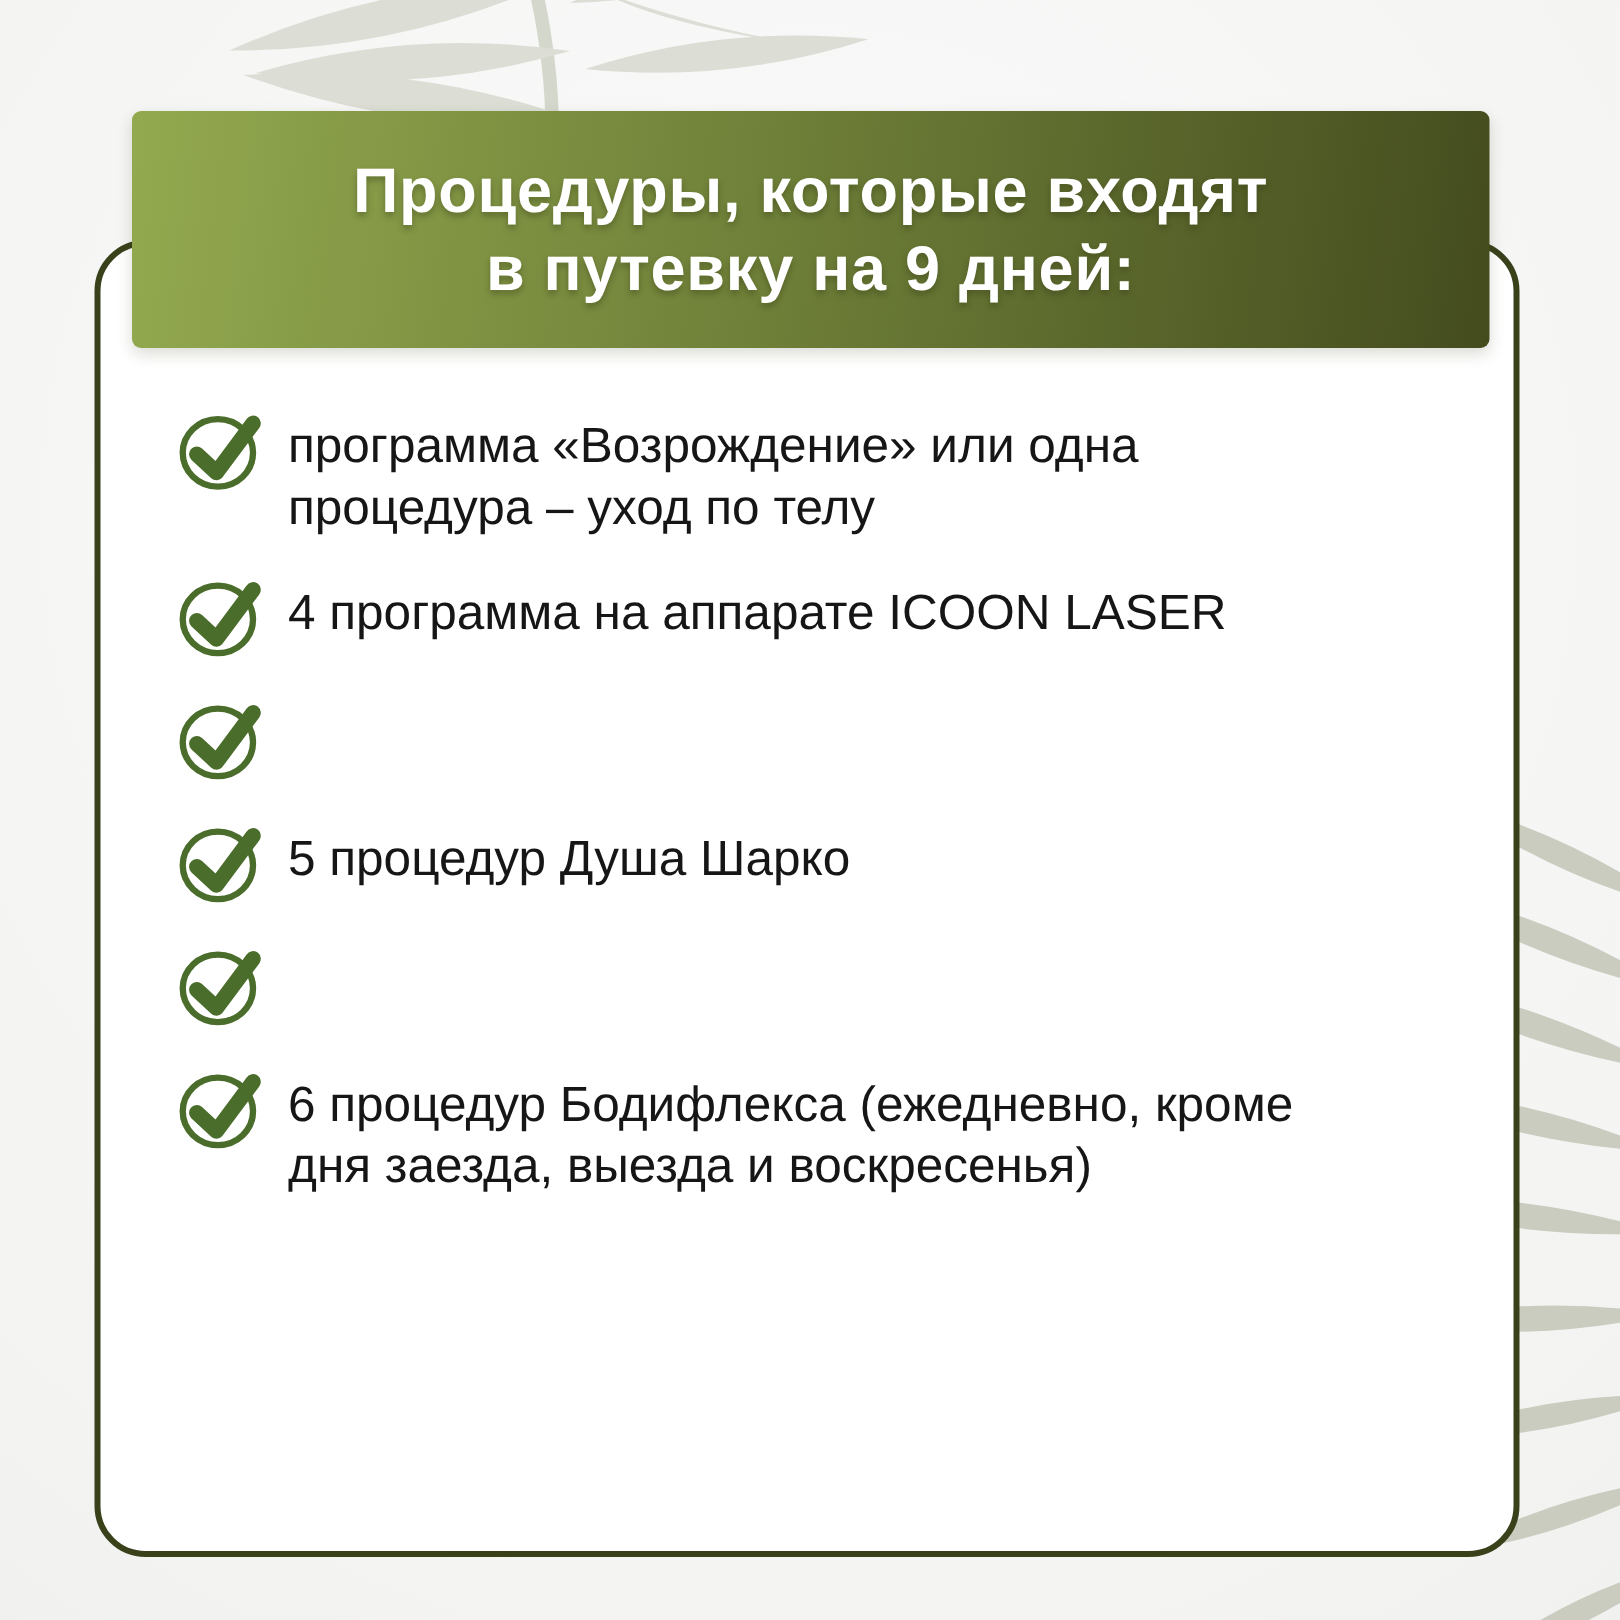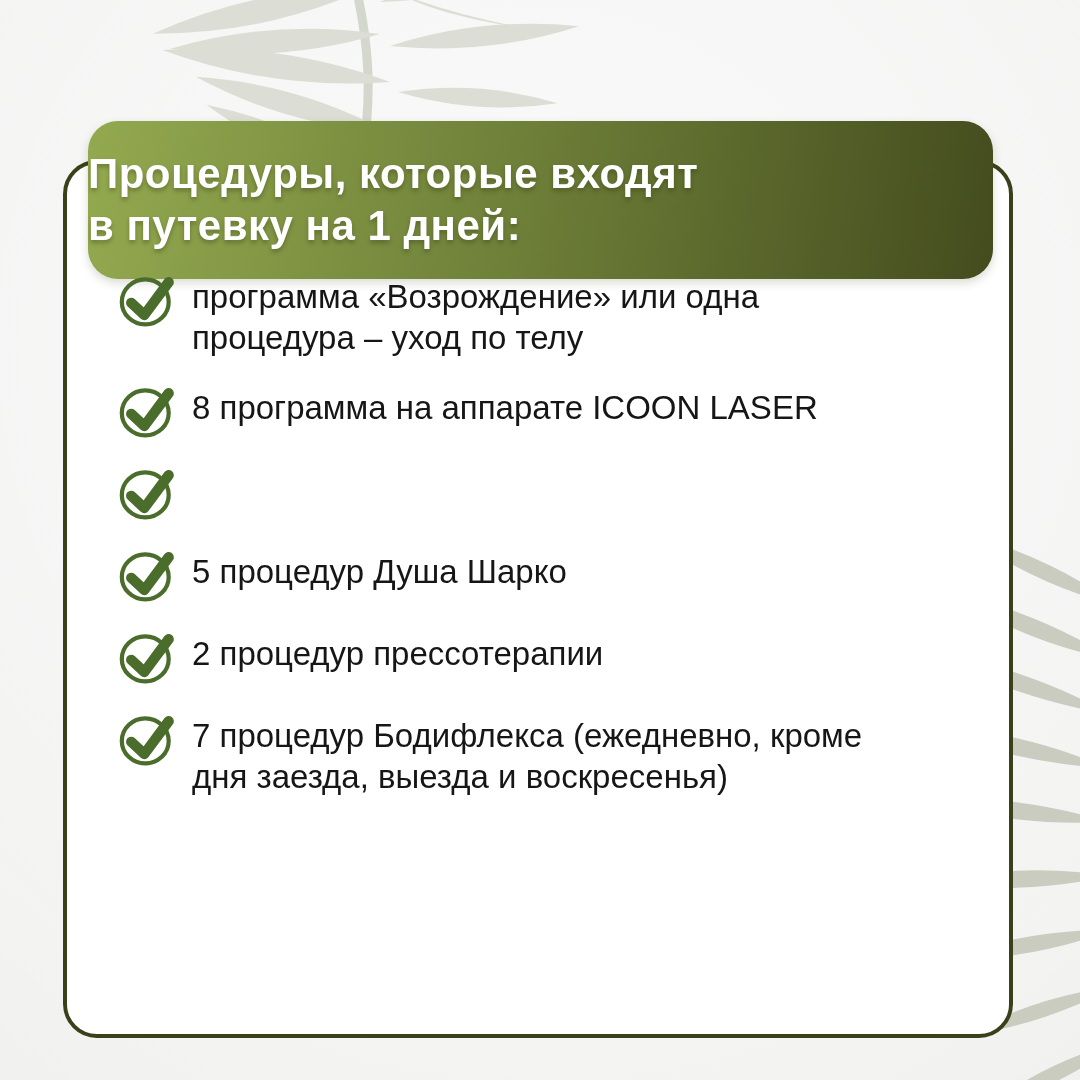--- a/index.html
+++ b/index.html
@@ -43,32 +43,31 @@
     border: 4px solid var(--card-border);
     border-radius: 34px;
     z-index: 1;
   }
 
   
   .header-card {
     position: absolute;
     left: 88px; top: 74px;
     width: 905px; height: 158px;
-    border-radius: 30px;
+    border-radius: 6px;
     background: linear-gradient(97deg,
       var(--header-grad-start) 0%,
       var(--header-grad-mid) 48%,
       var(--header-grad-end) 100%);
     box-shadow: 0 4px 10px rgba(55, 62, 24, 0.18);
     display: flex;
     flex-direction: column;
-    align-items: flex-start;
+    align-items: center;
     justify-content: center;
     z-index: 2;
-    margin-top: 47px;
   }
   .header-title {
     color: var(--title-color);
     font-size: 42px;
     font-weight: bold;
     line-height: 52px;
     letter-spacing: 0.5px;
     text-align: center;
     text-shadow: 0 3px 4px rgba(40, 45, 15, 0.35);
   }
@@ -134,60 +133,59 @@
     <path d="M0 0 Q85 -16 170 0 Q85 16 0 0 Z" transform="translate(114,382) rotate(170)"></path>
     <path d="M0 0 Q80 -15 160 0 Q80 15 0 0 Z" transform="translate(118,438) rotate(162)"></path>
     <path d="M0 0 Q75 -15 150 0 Q75 15 0 0 Z" transform="translate(122,494) rotate(154)"></path>
   </g>
 </svg>
 
 <div class="content-card"></div>
 
 <div class="header-card">
   <div class="header-title">Процедуры, которые входят</div>
-  <div class="header-title">в путевку на 1 дней:</div>
+  <div class="header-title">в путевку на 9 дней:</div>
 </div>
 
 <ul class="checklist">
   <li class="check-item">
     <svg class="check-icon" viewBox="0 0 64 60">
       <ellipse cx="28" cy="32" rx="25" ry="24" fill="none" stroke="currentColor" stroke-width="4.5"></ellipse>
       <path d="M13 33 L27 46 L53 11" fill="none" stroke="currentColor" stroke-width="11" stroke-linecap="round" stroke-linejoin="round"></path>
     </svg>
     <span class="check-text">программа «Возрождение» или одна
 процедура – уход по телу</span>
   </li>
   <li class="check-item">
     <svg class="check-icon" viewBox="0 0 64 60">
       <ellipse cx="28" cy="32" rx="25" ry="24" fill="none" stroke="currentColor" stroke-width="4.5"></ellipse>
       <path d="M13 33 L27 46 L53 11" fill="none" stroke="currentColor" stroke-width="11" stroke-linecap="round" stroke-linejoin="round"></path>
     </svg>
-    <span class="check-text">8 программа на аппарате ICOON LASER</span>
+    <span class="check-text">4 программа на аппарате ICOON LASER</span>
   </li>
   <li class="check-item">
     <svg class="check-icon" viewBox="0 0 64 60">
       <ellipse cx="28" cy="32" rx="25" ry="24" fill="none" stroke="currentColor" stroke-width="4.5"></ellipse>
       <path d="M13 33 L27 46 L53 11" fill="none" stroke="currentColor" stroke-width="11" stroke-linecap="round" stroke-linejoin="round"></path>
     </svg>
   </li>
   <li class="check-item">
     <svg class="check-icon" viewBox="0 0 64 60">
       <ellipse cx="28" cy="32" rx="25" ry="24" fill="none" stroke="currentColor" stroke-width="4.5"></ellipse>
       <path d="M13 33 L27 46 L53 11" fill="none" stroke="currentColor" stroke-width="11" stroke-linecap="round" stroke-linejoin="round"></path>
     </svg>
     <span class="check-text">5 процедур Душа Шарко</span>
   </li>
   <li class="check-item">
     <svg class="check-icon" viewBox="0 0 64 60">
       <ellipse cx="28" cy="32" rx="25" ry="24" fill="none" stroke="currentColor" stroke-width="4.5"></ellipse>
       <path d="M13 33 L27 46 L53 11" fill="none" stroke="currentColor" stroke-width="11" stroke-linecap="round" stroke-linejoin="round"></path>
     </svg>
-    <span class="check-text">2 процедур прессотерапии</span>
   </li>
   <li class="check-item">
     <svg class="check-icon" viewBox="0 0 64 60">
       <ellipse cx="28" cy="32" rx="25" ry="24" fill="none" stroke="currentColor" stroke-width="4.5"></ellipse>
       <path d="M13 33 L27 46 L53 11" fill="none" stroke="currentColor" stroke-width="11" stroke-linecap="round" stroke-linejoin="round"></path>
     </svg>
-    <span class="check-text">7 процедур Бодифлекса (ежедневно, кроме
+    <span class="check-text">6 процедур Бодифлекса (ежедневно, кроме
 дня заезда, выезда и воскресенья)</span>
   </li>
 </ul>
 
 </body></html>

